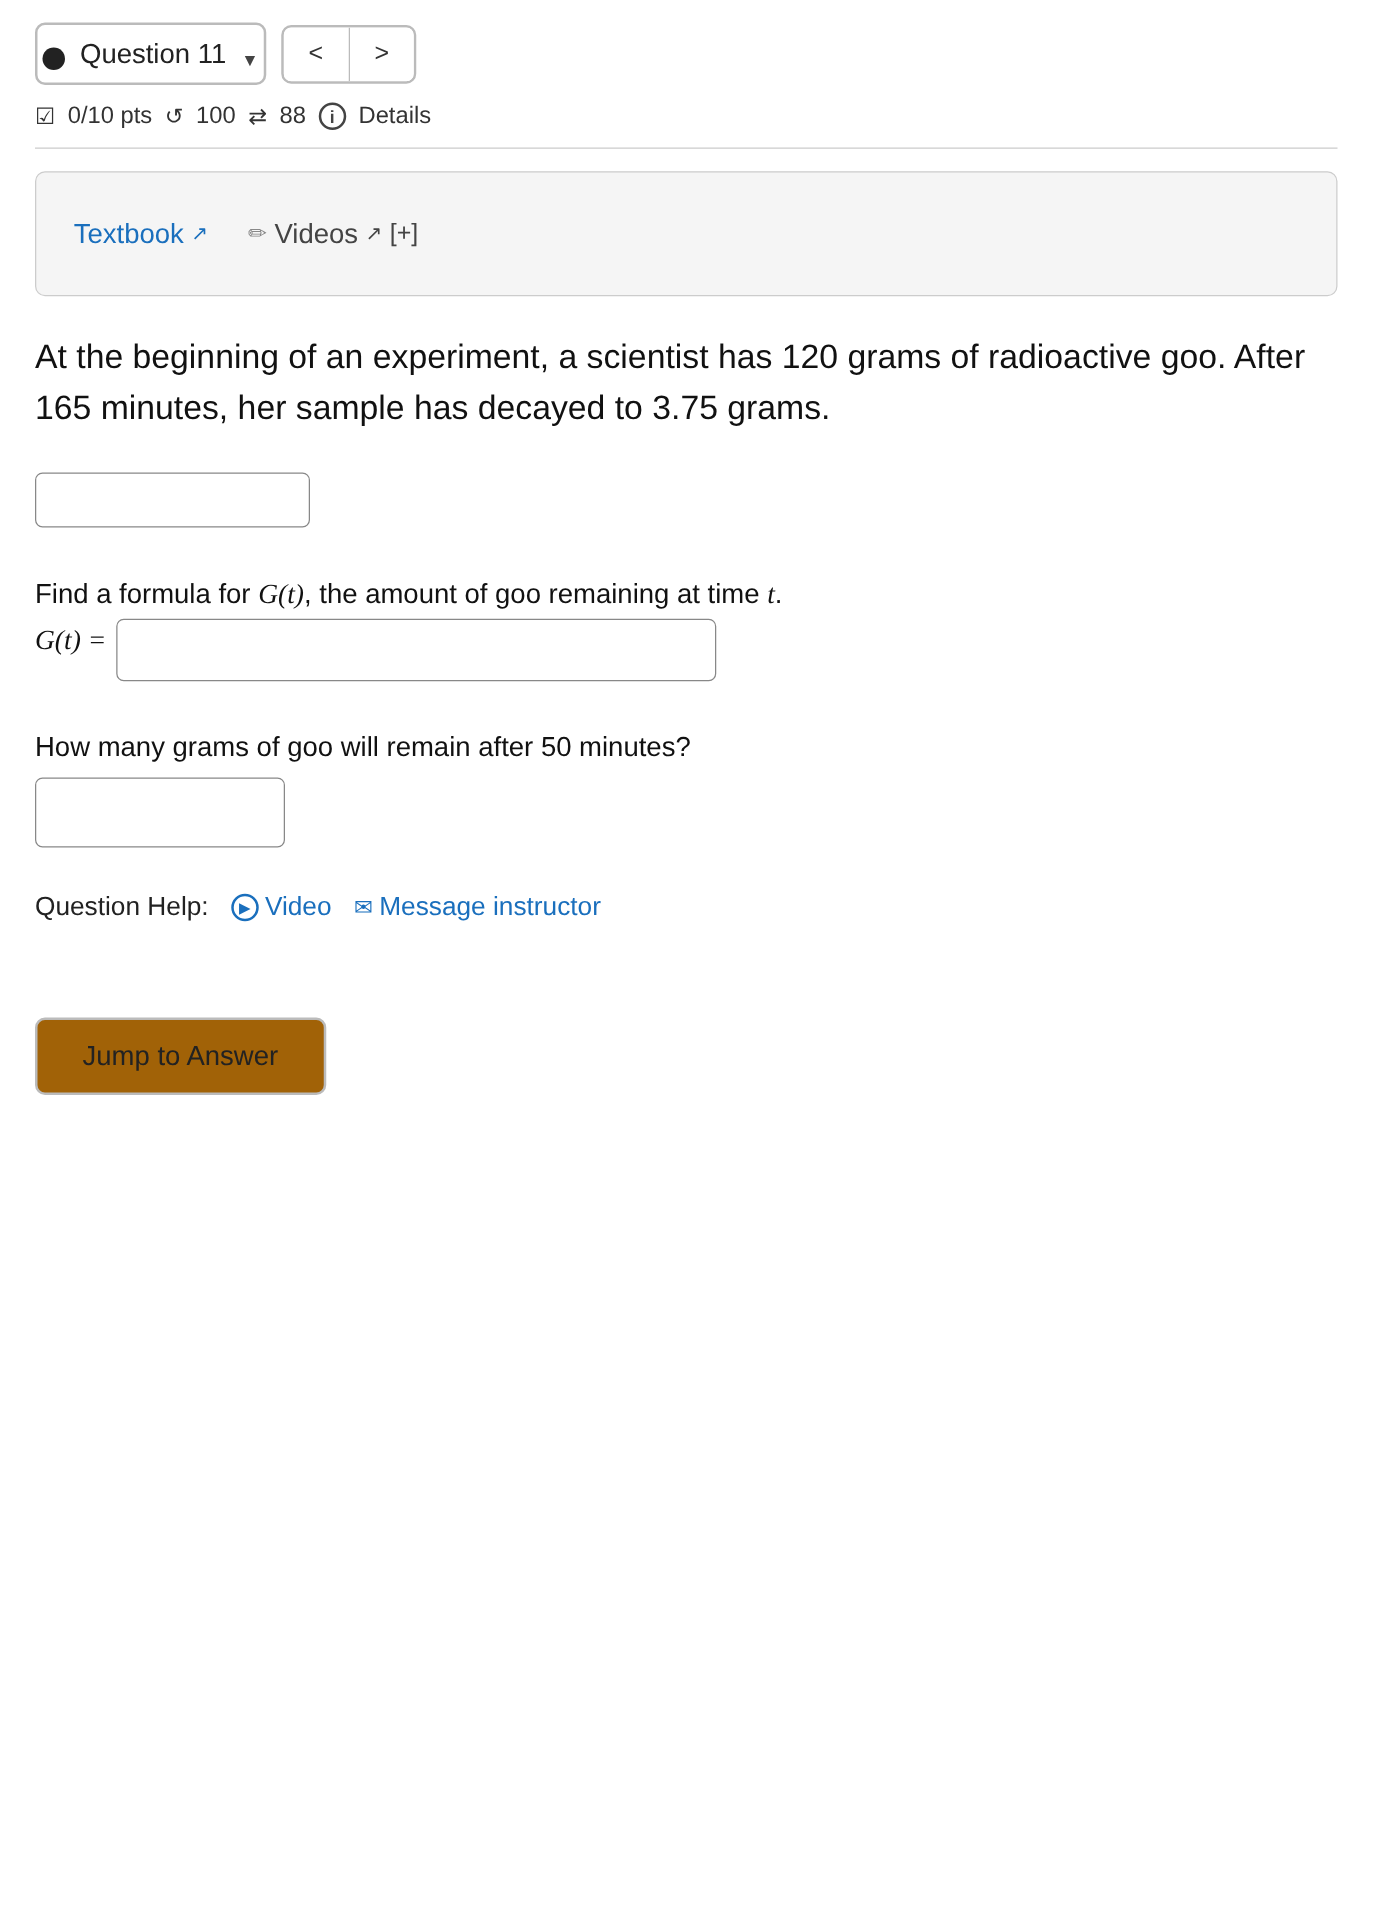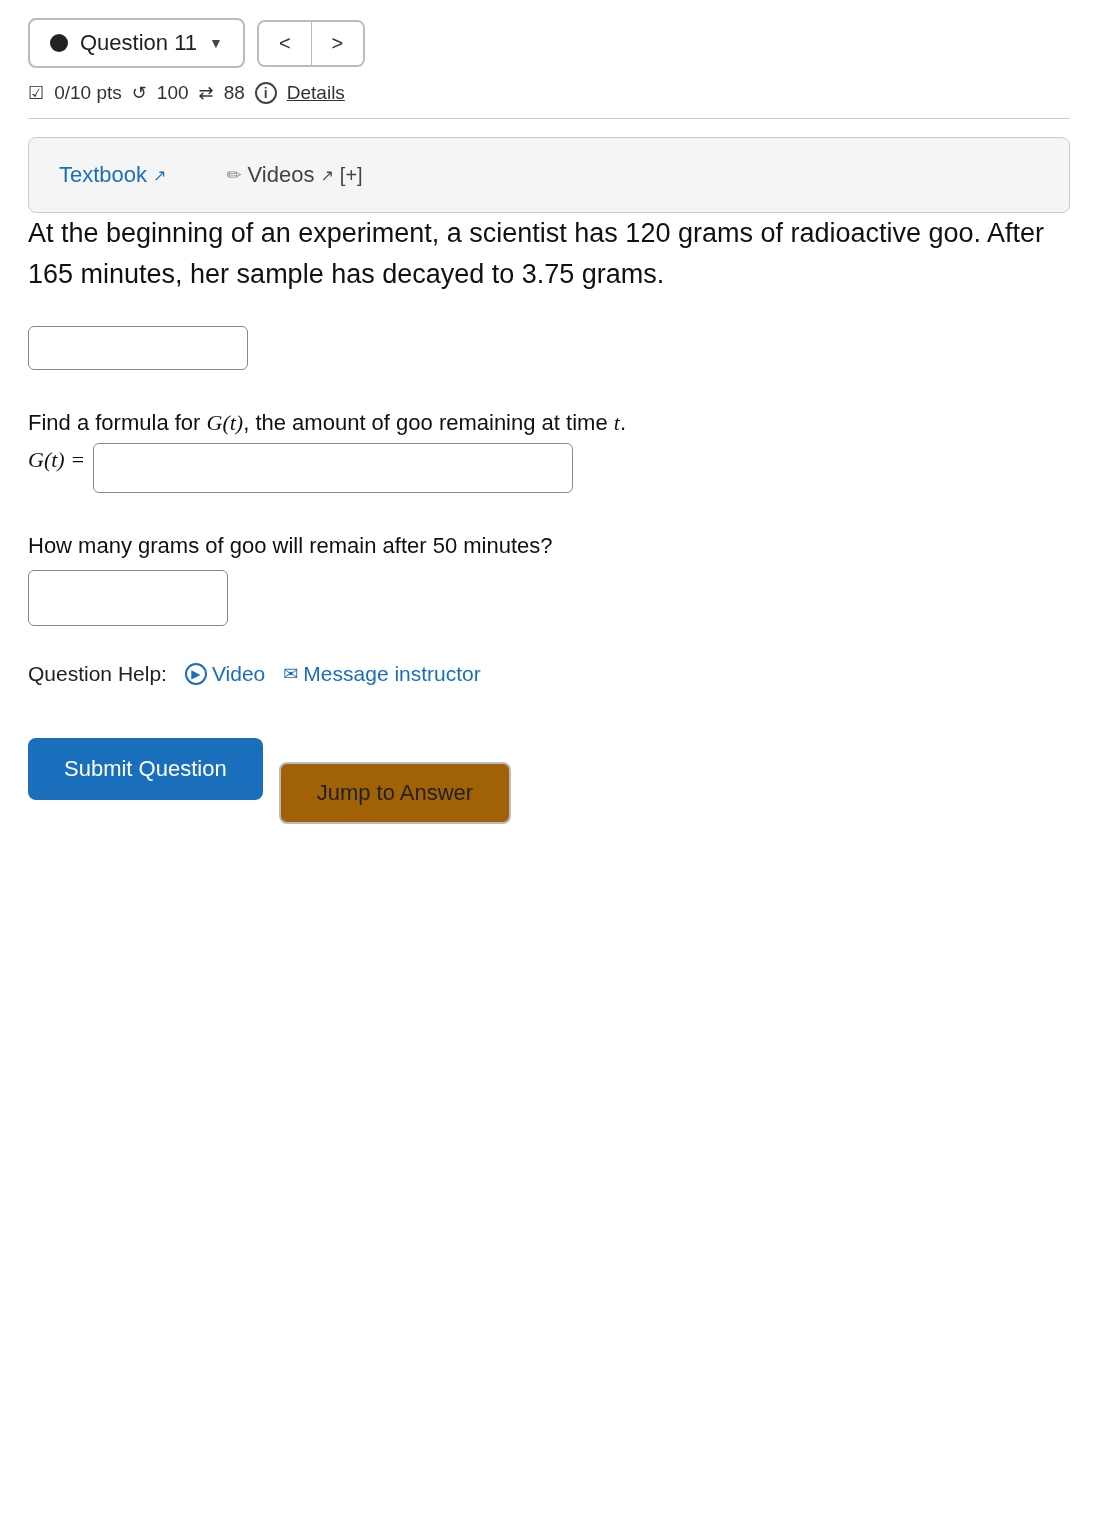--- a/index.html
+++ b/index.html
@@ -15,24 +15,24 @@
 
     
     .header-row {
       display: flex;
       align-items: center;
       gap: 12px;
       margin-bottom: 14px;
     }
     .question-selector {
       display: flex;
-      align-items: center;
+      align-items: flex-end;
       border: 2px solid #bbb;
       border-radius: 8px;
-      padding: 10px 20px;
+      padding: 10px 4px;
       font-size: 22px;
       font-weight: 500;
       gap: 12px;
       cursor: pointer;
       background: #fff;
     }
     .question-dot {
       width: 18px;
       height: 18px;
       background: #222;
@@ -86,24 +86,25 @@
       font-size: 14px;
       font-weight: bold;
       color: #444;
     }
 
     
     .resource-box {
       border: 1px solid #ccc;
       border-radius: 8px;
       background: #f5f5f5;
-      padding: 24px 30px;
-      display: flex;
-      align-items: center;
-      gap: 60px;
+      padding: 36px 30px;
+      margin-bottom: 28px;
+      display: flex;
+      align-items: center;
+      gap: 32px;
     }
     .resource-link {
       color: #1a6fbd;
       font-size: 22px;
       font-weight: 500;
       text-decoration: none;
       display: flex;
       align-items: center;
       gap: 6px;
       cursor: pointer;
@@ -277,21 +278,21 @@
 </div>
 
 <div class="score-row">
   <span class="score-icon">☑</span>
   <span>0/10 pts</span>
   <span class="score-icon">↺</span>
   <span>100</span>
   <span class="score-icon">⇄</span>
   <span>88</span>
   <span class="info-circle">i</span>
-  <span style="cursor:pointer;text-decoration:underline;">Details</span>
+  <span style="cursor:pointer;">Details</span>
 </div>
 
 <div class="resource-box">
   <a class="resource-link">
     <span>Textbook</span>
     <span class="ext-icon">↗</span>
   </a>
   <a class="videos-link">
     <span class="pencil-icon">✏</span>
     <span>Videos</span>
@@ -329,15 +330,14 @@
     <span class="video-play-icon">▶</span>
     <span>Video</span>
   </a>
   <a class="help-link">
     <span class="mail-icon">✉</span>
     <span>Message instructor</span>
   </a>
 </div>
 
 <div class="bottom-buttons">
-  <button class="submit-btn">Submit Question</button>
   <button class="jump-btn">Jump to Answer</button>
 </div>
 
 </body></html>

